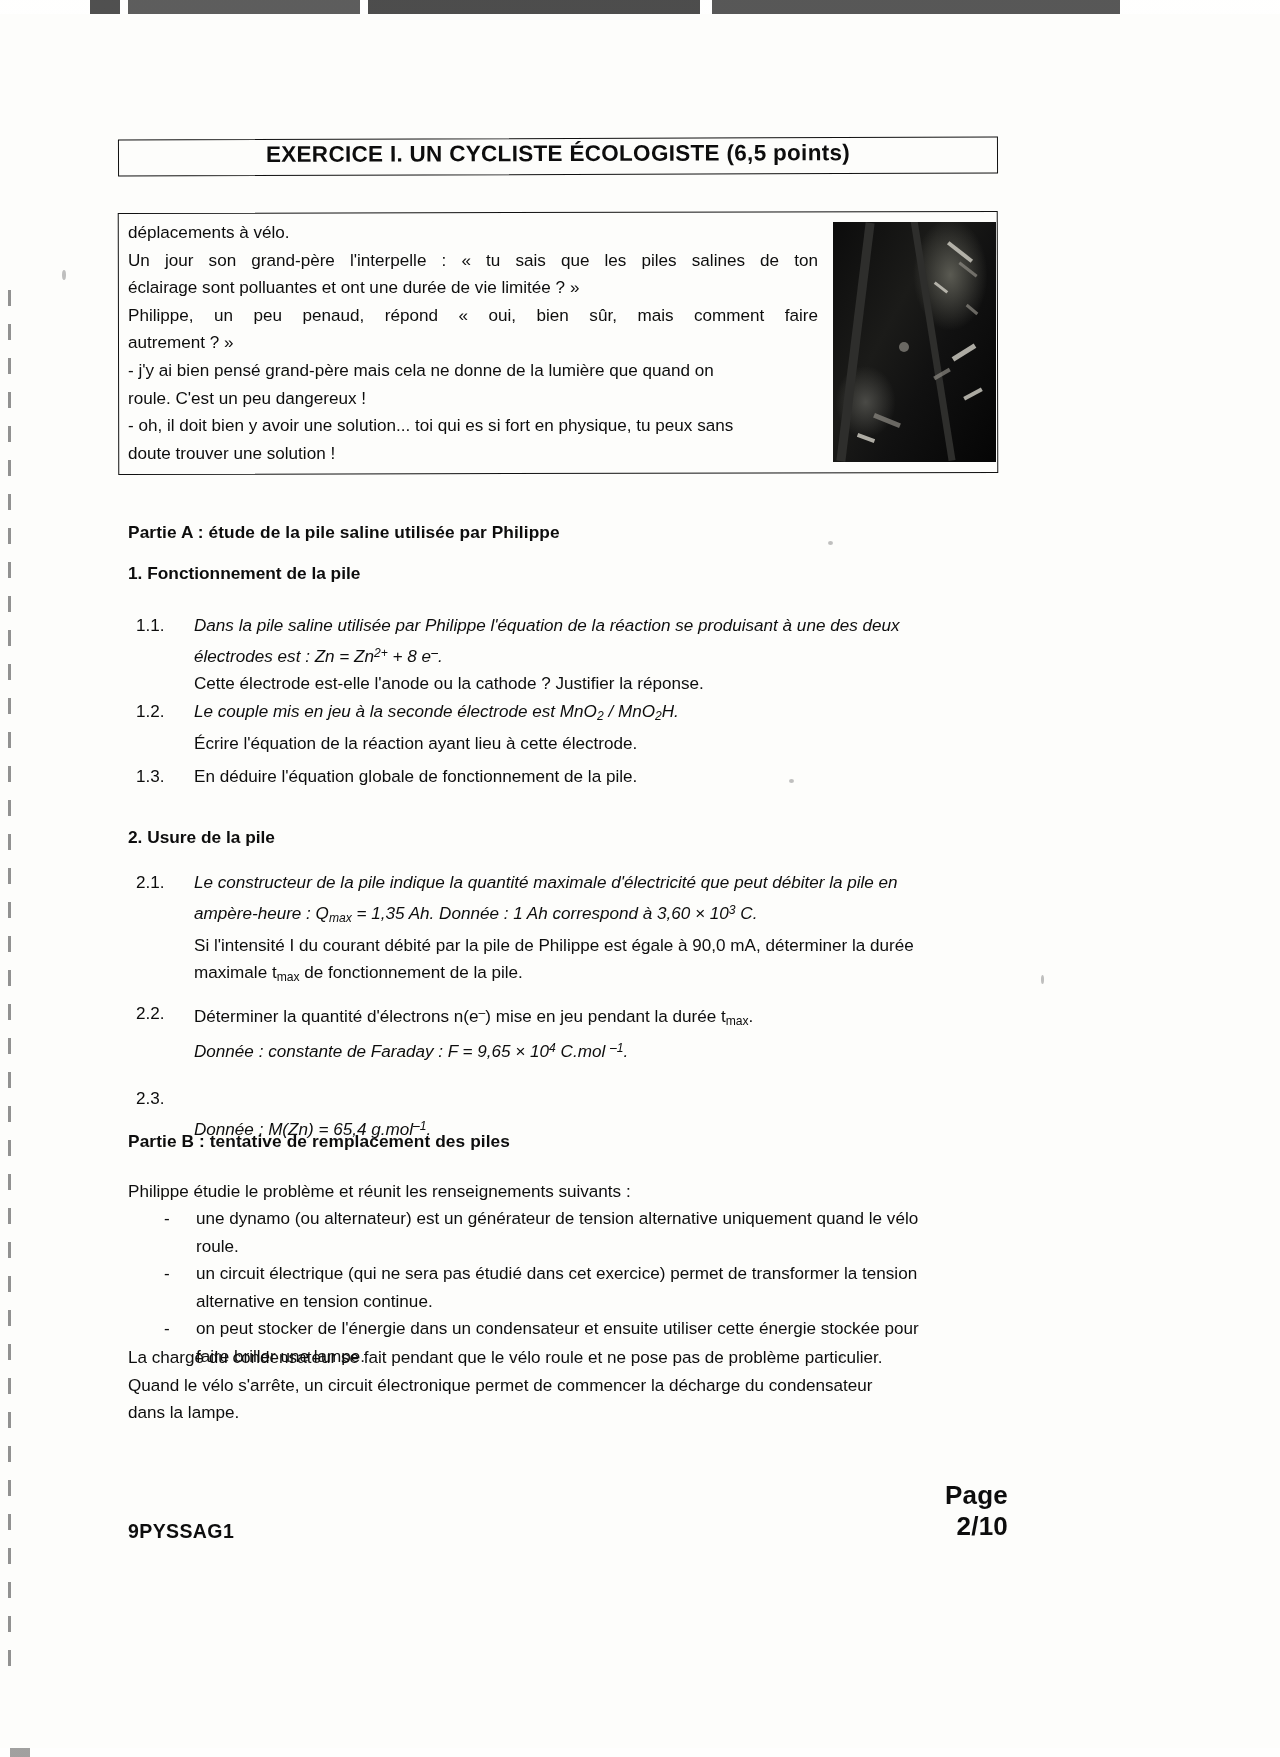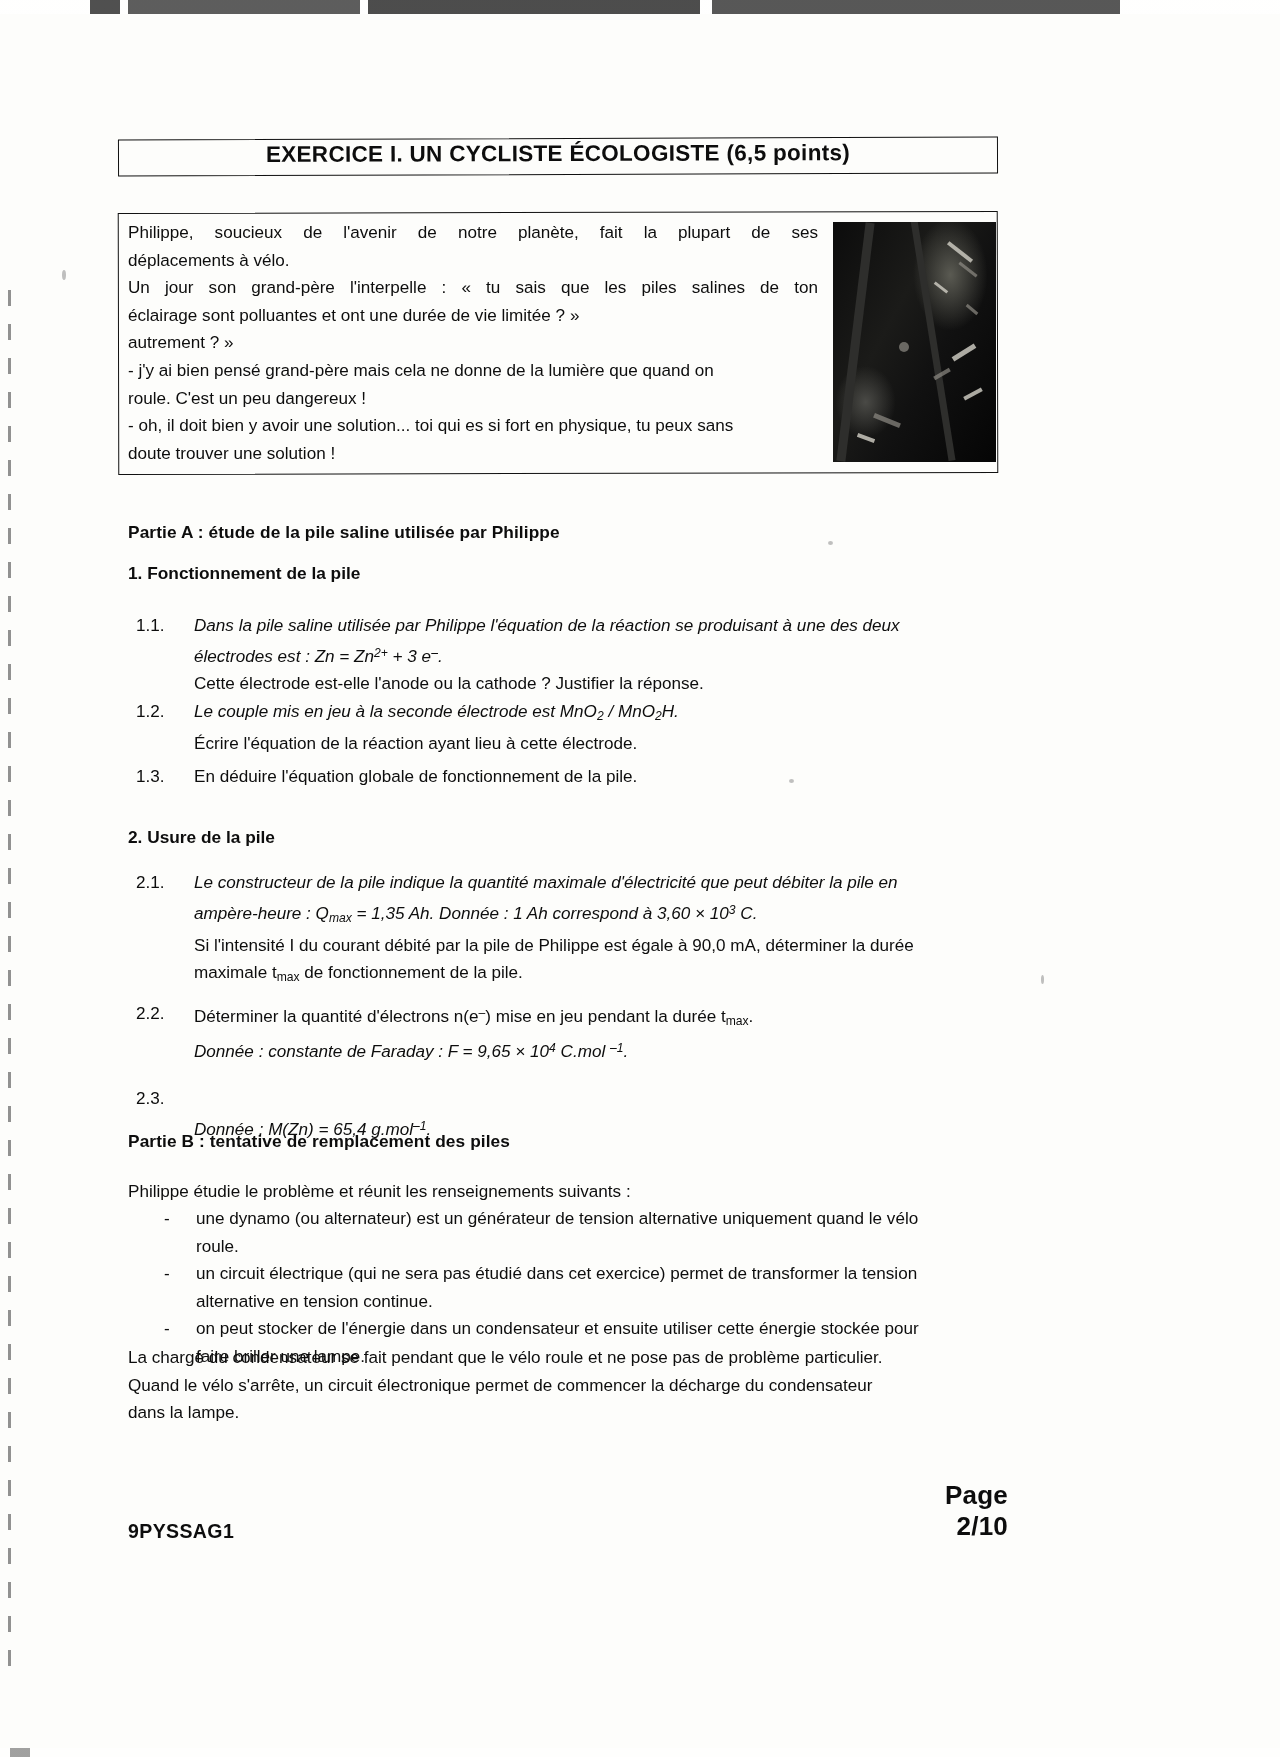--- a/index.html
+++ b/index.html
@@ -233,24 +233,24 @@
   <div class="speck" style="left:1041px;top:975px;width:3px;height:9px;"></div>
   <div class="speck" style="left:828px;top:541px;width:5px;height:4px;"></div>
   <div class="speck" style="left:838px;top:1355px;width:5px;height:4px;"></div>
   <div class="speck" style="left:789px;top:779px;width:5px;height:4px;"></div>
 
   <div class="title-box"></div>
   <div class="title-text">EXERCICE I. UN CYCLISTE ÉCOLOGISTE (6,5 points)</div>
 
   <div class="intro-box"></div>
   <div class="intro-text">
-    <p class="justified">Philippe, soucieux de l'avenir de notre planète, fait la plupart de ses</p>
     <p class="plain">déplacements à vélo.</p>
     <p class="justified">Un jour son grand-père l'interpelle : « tu sais que les piles salines de ton</p>
     <p class="plain">éclairage sont polluantes et ont une durée de vie limitée ? »</p>
+    <p class="justified">Philippe, un peu penaud, répond « oui, bien sûr, mais comment faire</p>
     <p class="plain">autrement ? »</p>
     <p class="plain">- j'y ai bien pensé grand-père mais cela ne donne de la lumière que quand on</p>
     <p class="plain">roule. C'est un peu dangereux !</p>
     <p class="plain">- oh, il doit bien y avoir une solution... toi qui es si fort en physique, tu peux sans</p>
     <p class="plain">doute trouver une solution !</p>
   </div>
 
   <div class="photo">
     <div class="frame-bar" style="left:18px;top:0;width:9px;height:240px;transform:rotate(7deg);"></div>
     <div class="frame-bar" style="left:96px;top:-10px;width:7px;height:250px;transform:rotate(-9deg);"></div>
@@ -266,21 +266,21 @@
     <div class="gleam gleam2" style="left:66px;top:120px;width:10px;height:10px;border-radius:50%;"></div>
   </div>
 
   <div class="h-part" style="left:128px; top:522px;">Partie A : étude de la pile saline utilisée par Philippe</div>
   <div class="h-sub" style="left:128px; top:563px;">1. Fonctionnement de la pile</div>
 
   <div class="q" style="left:136px; top:612px; width:868px;">
     <span class="num">1.1.</span>
     <span class="body">
       <span class="it">Dans la pile saline utilisée par Philippe l'équation de la réaction se produisant à une des deux</span><br>
-      <span class="it"><span>électrodes est : Zn = Zn</span><sup>2+</sup><span> + 3 e</span><sup>–</sup><span>.</span></span><br>
+      <span class="it"><span>électrodes est : Zn = Zn</span><sup>2+</sup><span> + 8 e</span><sup>–</sup><span>.</span></span><br>
       <span>Cette électrode est-elle l'anode ou la cathode ? Justifier la réponse.</span>
     </span>
   </div>
 
   <div class="q" style="left:136px; top:698px; width:868px;">
     <span class="num">1.2.</span>
     <span class="body">
       <span class="it"><span>Le couple mis en jeu à la seconde électrode est MnO</span><sub>2</sub><span> / MnO</span><sub>2</sub><span>H.</span></span><br>
       <span>Écrire l'équation de la réaction ayant lieu à cette électrode.</span>
     </span>

